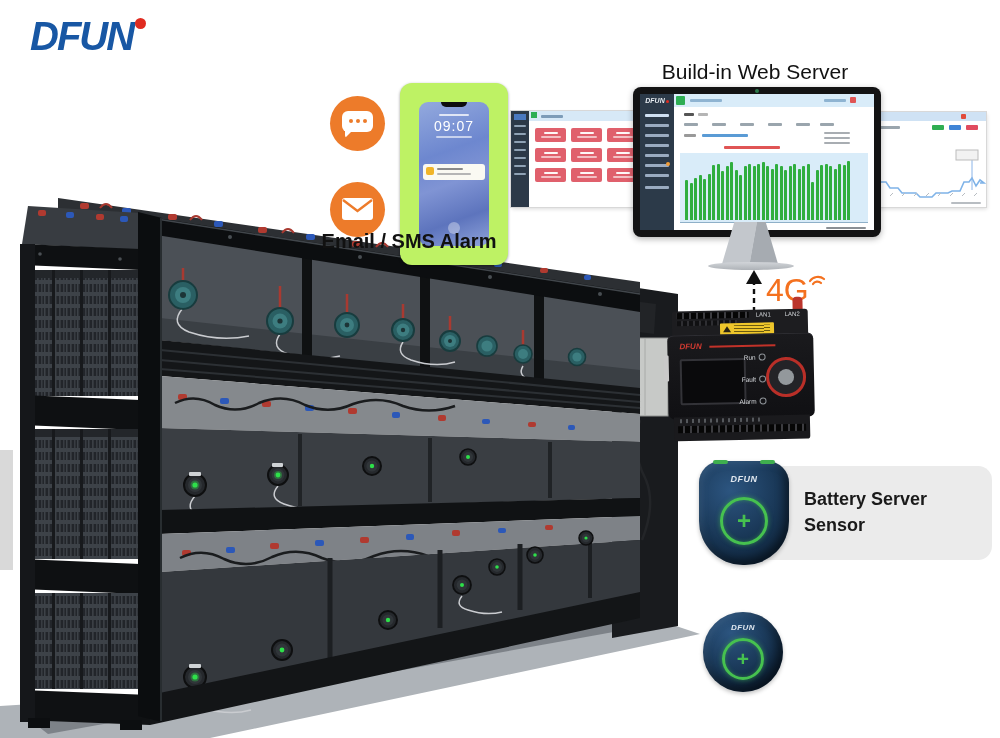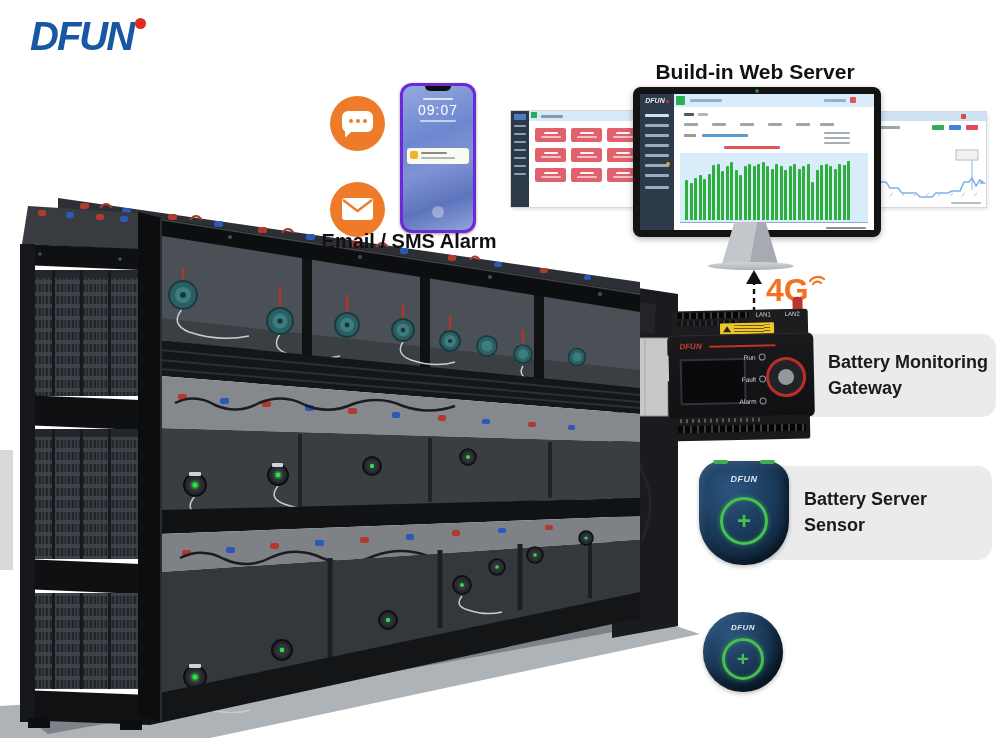--- a/index.html
+++ b/index.html
@@ -15,22 +15,22 @@
   
   .alarm-icon{position:absolute;width:55px;height:55px;border-radius:50%;background:#ed7b2a;}
   .icon-chat{left:330px;top:96px;}
   .icon-mail{left:330px;top:182px;}
   .chat-bubble{position:absolute;left:12px;top:15px;width:31px;height:21px;background:#fff;border-radius:6px;}
   .chat-bubble::after{content:"";position:absolute;left:3px;bottom:-6px;border:6px solid transparent;
         border-top-color:#fff;border-left-color:#fff;border-radius:0 0 0 3px;}
   .chat-dots{position:absolute;left:7px;top:8px;display:flex;gap:3px;}
   .chat-dots i{width:4px;height:4px;border-radius:50%;background:#ed7b2a;}
   .mail-svg{position:absolute;left:12px;top:16px;}
-  .phone{position:absolute;left:400px;top:83px;width:70px;height:144px;background:#6d28d9;
-         border-radius:12px;padding:3px;box-shadow:0 1px 3px rgba(0,0,0,.4);}
+  .phone{position:absolute;left:400px;top:83px;width:70px;height:144px;background:#bef264;
+         border-radius:12px;padding:19px;box-shadow:0 1px 3px rgba(0,0,0,.4);}
   .phone-screen{position:relative;width:100%;height:100%;border-radius:9px;overflow:hidden;
          background:linear-gradient(160deg,#93a9de 0%,#6d87cf 35%,#8094d4 55%,#5d74bd 78%,#8fa3da 100%);}
   .p-notch{position:absolute;left:50%;top:0;transform:translateX(-50%);width:26px;height:5px;
          background:#0d0d0f;border-radius:0 0 5px 5px;}
   .p-date{position:absolute;left:50%;top:12px;transform:translateX(-50%);width:30px;height:2px;
          background:rgba(255,255,255,.75);border-radius:1px;}
   .p-time{position:absolute;left:0;right:0;top:16px;text-align:center;color:#fff;
          font-size:14px;font-weight:400;letter-spacing:1px;}
   .p-sub{position:absolute;left:50%;top:34px;transform:translateX(-50%);width:36px;height:2px;
          background:rgba(255,255,255,.6);border-radius:1px;}
@@ -39,21 +39,21 @@
   .p-notif-icon{position:absolute;left:3px;top:3px;width:8px;height:8px;background:#f0b429;border-radius:2px;}
   .p-notif-l1{position:absolute;left:14px;top:4px;width:26px;height:2px;background:#8a8a8a;border-radius:1px;}
   .p-notif-l2{position:absolute;left:14px;top:9px;width:34px;height:2px;background:#b5b5b5;border-radius:1px;}
   .p-home{position:absolute;left:50%;bottom:12px;transform:translateX(-50%);width:12px;height:12px;
          border-radius:50%;background:rgba(255,255,255,.35);}
   .alarm-label{position:absolute;left:318px;top:230px;width:182px;text-align:center;
          font-size:20px;font-weight:700;color:#111;}
 
   
   .ws-title{position:absolute;left:630px;top:60px;width:250px;text-align:center;
-         font-size:21px;font-weight:700;color:#111;}
+         font-size:21px;font-weight:400;color:#111;}
 
   
   .scr-left{position:absolute;left:511px;top:111px;width:128px;height:96px;background:#fff;
          box-shadow:0 0 0 1px #d8d8d8,1px 2px 4px rgba(0,0,0,.15);}
   .sl-side{position:absolute;left:0;top:0;bottom:0;width:18px;background:#2c3948;}
   .sl-logo{position:absolute;left:3px;top:3px;width:12px;height:6px;background:#4a79c0;}
   .sl-menu{position:absolute;left:3px;width:12px;height:2px;background:#8fa2b5;border-radius:1px;}
   .sl-head{position:absolute;left:18px;right:0;top:0;height:10px;background:#d7e9f7;}
   .sl-green{position:absolute;left:20px;top:1px;width:6px;height:6px;background:#2eae54;}
   .sl-title{position:absolute;left:30px;top:4px;width:22px;height:3px;background:#7d9cb8;border-radius:1px;}
@@ -107,21 +107,21 @@
   .bar{width:3px;border-radius:1px 1px 0 0;}
   .ms-foot{position:absolute;right:8px;bottom:1px;width:40px;height:2.5px;background:#8a8f94;border-radius:1px;}
   .mon-neck{position:absolute;left:722px;top:222px;width:56px;height:42px;
          background:linear-gradient(100deg,#c3c7cc 55%,#a6abb1 56%);
          clip-path:polygon(22% 0,78% 0,100% 100%,0 100%);}
   .mon-base{position:absolute;left:708px;top:262px;width:86px;height:8px;border-radius:50%;
          background:linear-gradient(#d2d5d9,#aeb2b7);}
 
   
   .up-arrow{position:absolute;left:742px;top:270px;}
-  .tag-4g{position:absolute;left:766px;top:274px;color:#f4711f;font-weight:700;
+  .tag-4g{position:absolute;left:766px;top:274px;color:#f4711f;font-weight:400;
          font-size:32px;line-height:1;display:flex;align-items:flex-end;}
   .tag-4g .arcs{position:relative;top:-20px;left:-1px;}
 
   
   .side-label{position:absolute;background:#ebebeb;border-radius:14px;color:#1a1a1a;
          font-size:18px;font-weight:700;line-height:1.42;display:flex;align-items:center;}
   .lbl-gateway{left:796px;top:334px;width:200px;height:83px;padding-left:32px;box-sizing:border-box;}
   .lbl-string{left:748px;top:466px;width:244px;height:94px;padding-left:56px;box-sizing:border-box;}
   .lbl-cell{left:748px;top:604px;width:240px;height:93px;padding-left:56px;box-sizing:border-box;}
 
@@ -607,23 +607,20 @@
     <polygon points="12,0 4,14 20,14" fill="#111"></polygon>
   </svg>
   <div class="tag-4g" style="color: rgb(244, 113, 31);">
     <span>4G</span>
     <svg class="arcs" width="18" height="14" viewBox="0 0 18 14">
       <path d="M2,9 A9,8 0 0 1 16,7" fill="none" stroke="#f4711f" stroke-width="2.2" stroke-linecap="round"></path>
       <path d="M5,12 A5,4.5 0 0 1 13,11" fill="none" stroke="#f4711f" stroke-width="2.2" stroke-linecap="round"></path>
     </svg>
   </div>
 
-  <div class="side-label lbl-gateway">
-    <span>Battery Monitoring Gateway</span>
-  </div>
   <div class="side-label lbl-string">
     <span>Battery Server Sensor</span>
   </div>
 
   <div class="gateway">
     <div class="gw-ant"></div>
     <div class="gw-top">
       <div class="gw-teeth"></div>
         <div class="gw-teeth2"></div>
       <div class="gw-lan">

